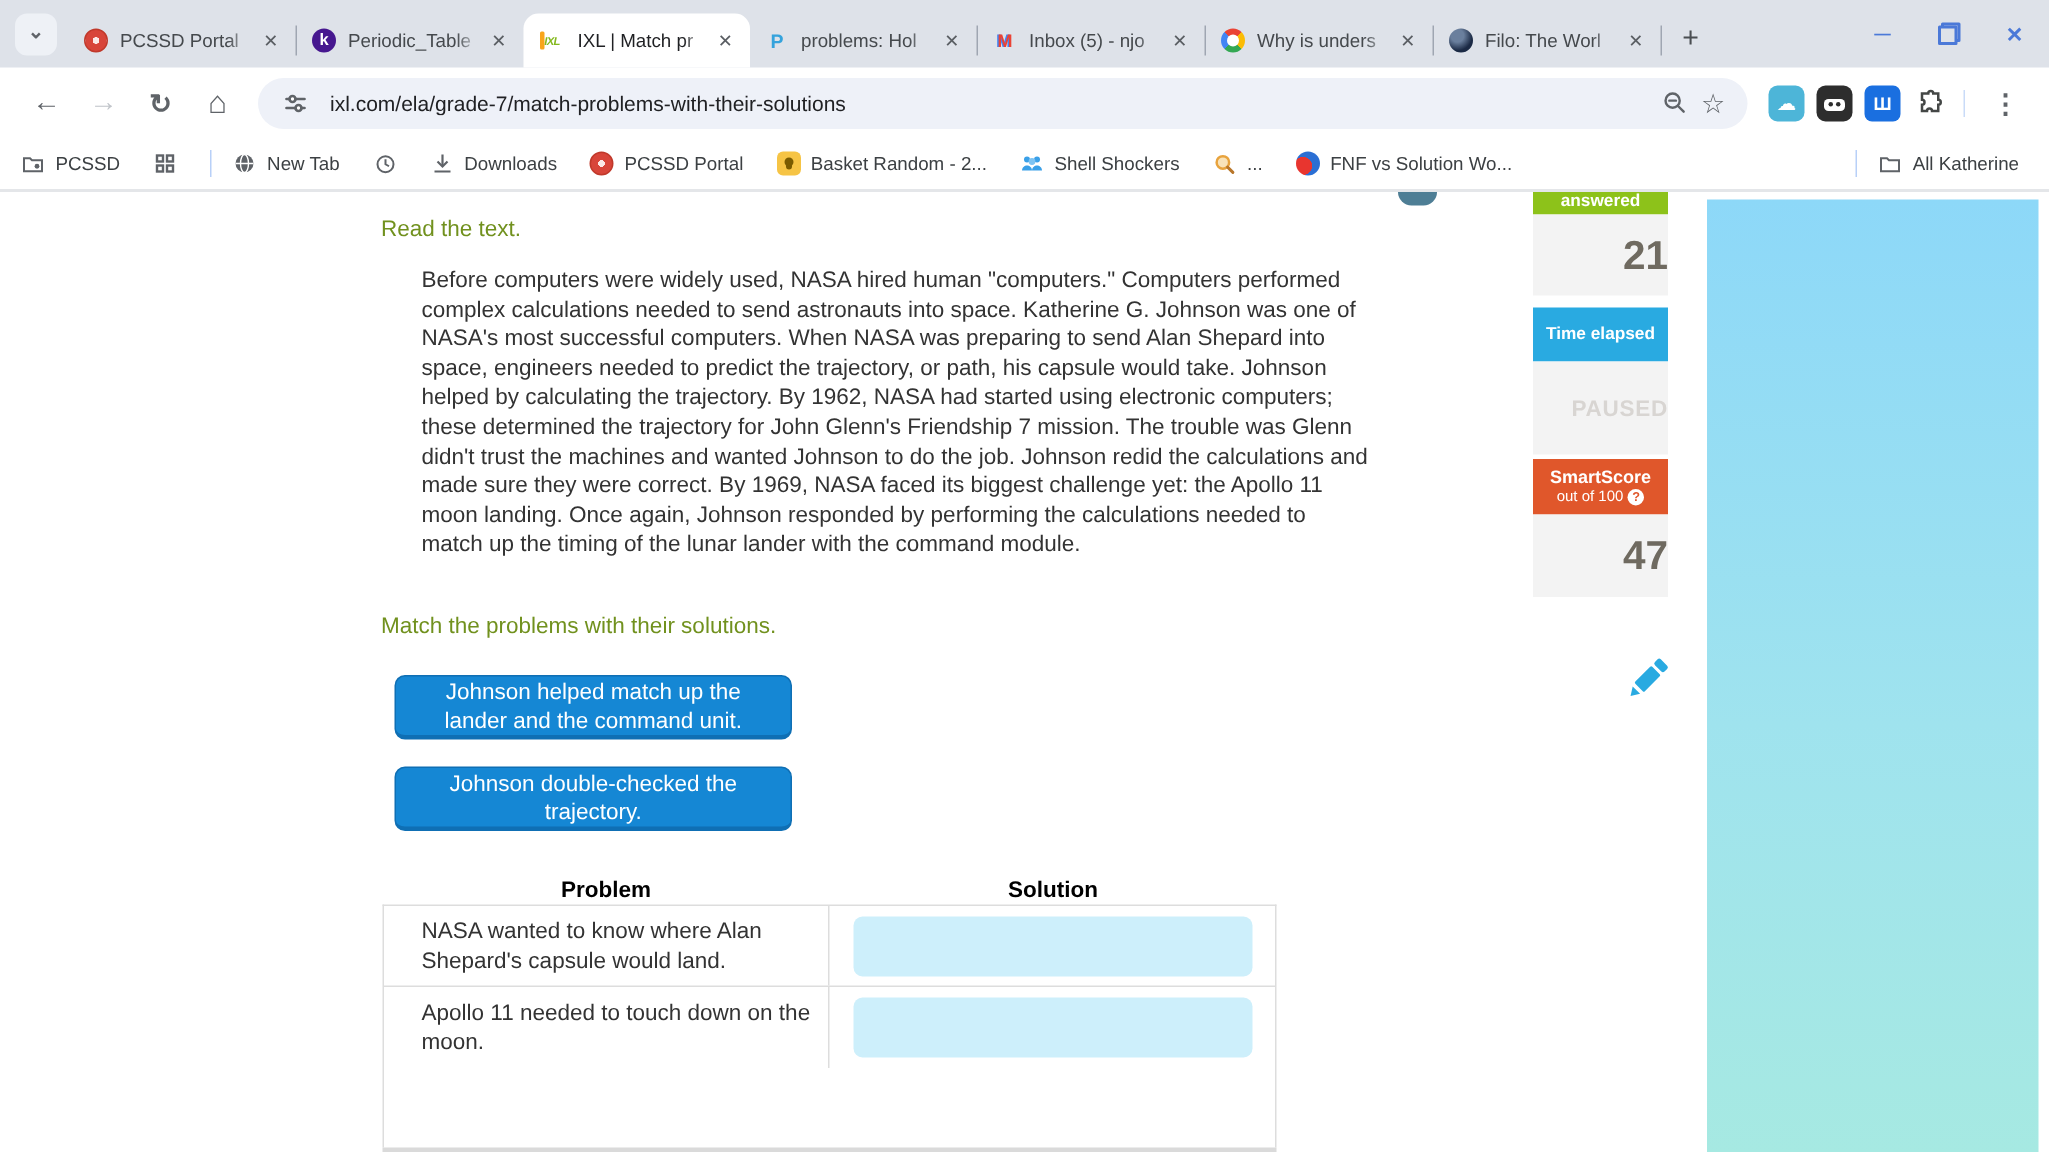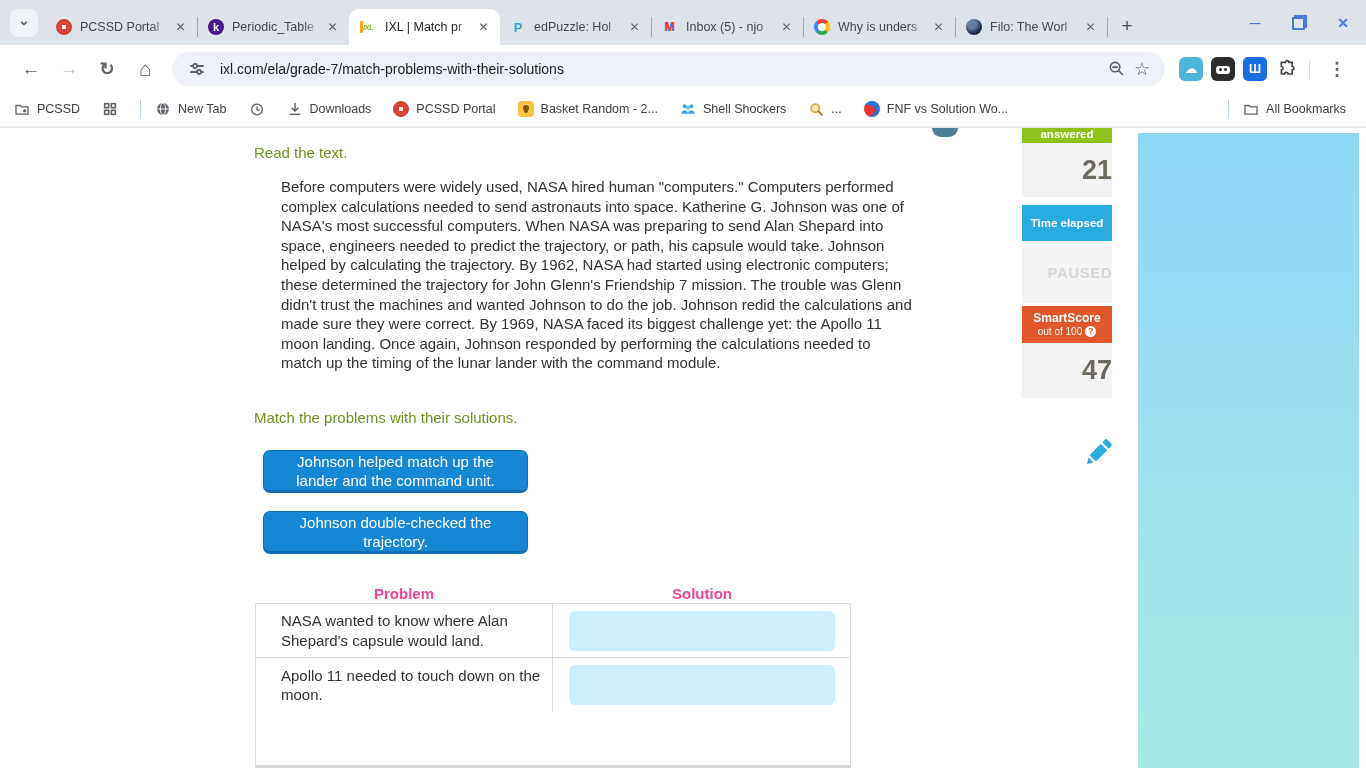--- a/index.html
+++ b/index.html
@@ -96,21 +96,21 @@
   .passage { left:281px; top:49px; width:632px; font-size:15px; line-height:19.6px; color:#333; }
 
   .tile { background:#1587d4; border:1px solid #0f6fb4; border-bottom-width:3px; border-radius:7px;
           color:#fff; font-size:15px; line-height:19px; display:flex; align-items:center; justify-content:center;
           text-align:center; padding:2px 8px; }
   .tile-inner { max-width:212px; }
   #tile-0 { left:263px; top:322px; width:265px; height:43px; }
   #tile-1 { left:546px; top:323px; width:267px; height:41px; }
   #tile-2 { left:263px; top:383px; width:265px; height:43px; }
 
-  .th { top:457px; width:298px; text-align:center; font-weight:bold; font-size:15px; color:#ec4899; }
+  .th { top:457px; width:298px; text-align:center; font-weight:bold; font-size:15px; color:#000000; }
   #th-problem { left:255px; } #th-solution { left:553px; }
   .match-table { left:255px; top:475px; width:596px; height:162px; border:1px solid #ddd; border-bottom:none; }
   .mrow { height:54px; display:flex; border-bottom:1px solid #ddd; }
   .mrow:last-child { border-bottom:none; }
   .mcell-p { width:297px; border-right:1px solid #ddd; display:flex; align-items:center; padding-left:25px; }
   .mcell-s { flex:1; display:flex; align-items:center; padding-left:16px; }
   .prob-text { font-size:15px; line-height:19.5px; color:#333; }
   .mrow:nth-child(1) .prob-text { max-width:232px; }
   .mrow:nth-child(3) .prob-text { max-width:216px; }
   .dropzone { width:266px; height:40px; background:#cdeffb; border-radius:6px; }
@@ -160,21 +160,21 @@
         <span class="tab-title">Periodic_Table</span>
         <span class="tab-close"></span>
       </div>
       <div class="tab active">
         <span class="fav fav-ixl"></span>
         <span class="tab-title">IXL | Match pr</span>
         <span class="tab-close"></span>
       </div>
       <div class="tab">
         <span class="fav fav-edpuzzle"></span>
-        <span class="tab-title">edPuzzle: Hol</span>
+        <span class="tab-title">problems: Hol</span>
         <span class="tab-close"></span>
       </div>
       <div class="tab-sep"></div>
       <div class="tab">
         <span class="fav fav-gmail"></span>
         <span class="tab-title">Inbox (5) - njo</span>
         <span class="tab-close"></span>
       </div>
       <div class="tab-sep"></div>
       <div class="tab">
@@ -321,21 +321,21 @@
       <span>FNF vs Solution Wo...</span>
     </div>
     <div class="bm-right">
       <div class="bm-sep"></div>
       <div class="bm" style="margin-right:6px;">
         <span class="bm-icon">
           <svg width="17" height="17" viewBox="0 0 24 24" fill="none" stroke="#5f6368" stroke-width="2">
               <path d="M3 6h6l2 2h10v11H3z"></path>
             </svg>
         </span>
-        <span>All Bookmarks</span>
+        <span>All Katherine</span>
       </div>
     </div>
   </div>
 
   <div class="content">
 
     <div class="teal-notch abs"></div>
 
     <div class="abs green-heading" style="left:254px; top:16px;">Read the text.</div>
 

